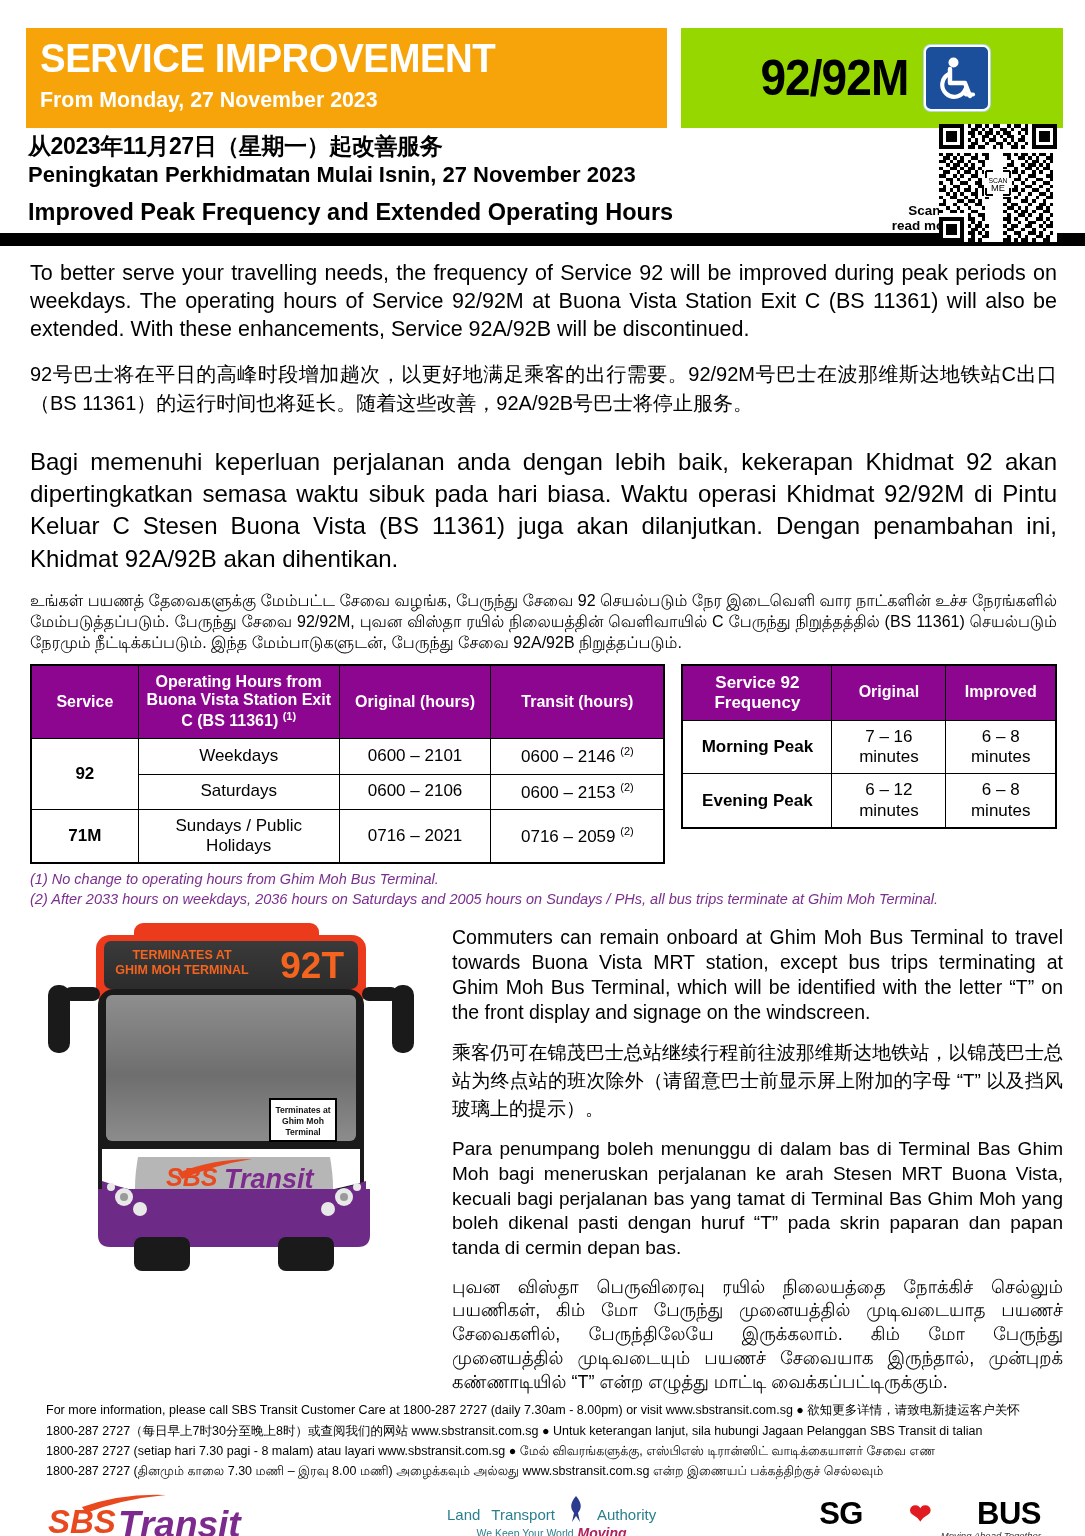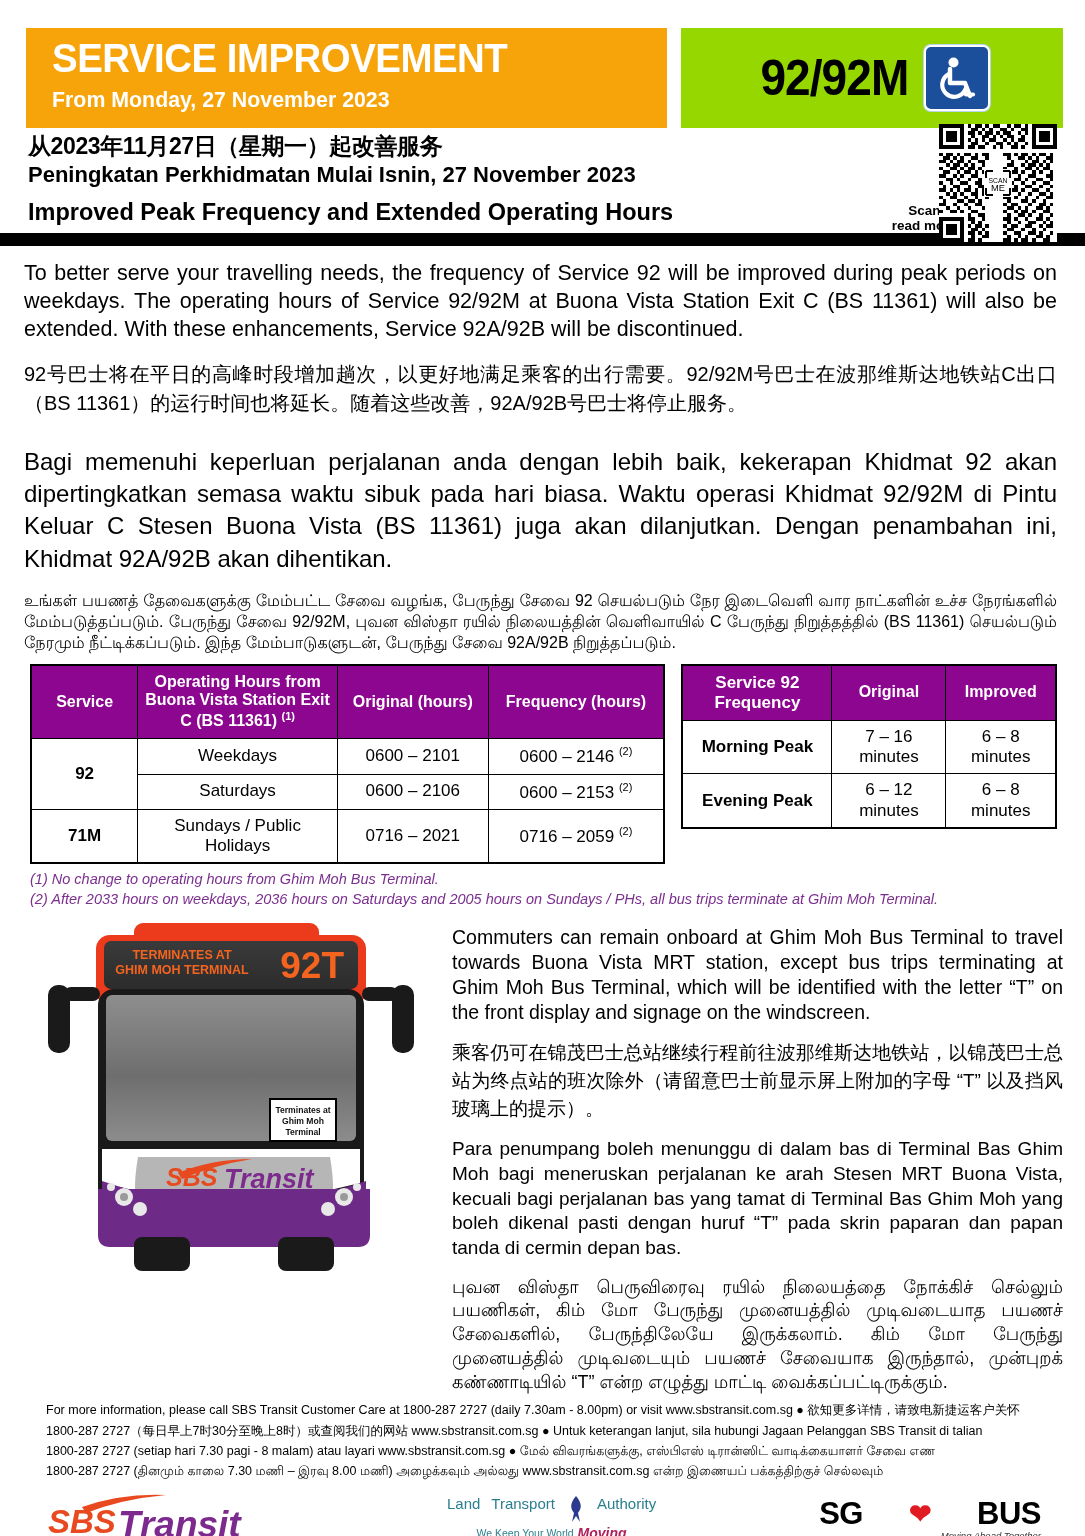--- a/index.html
+++ b/index.html
@@ -2,21 +2,21 @@
 <html><head>
 <meta charset="utf-8">
 <style>
   html,body{margin:0;padding:0;background:#fff;}
   body{width:1085px;height:1536px;font-family:"Liberation Sans",sans-serif;color:#000;position:relative;overflow:hidden;}
 
   .page{width:1085px;height:1536px;position:relative;}
 
   
   .banner{display:flex;align-items:stretch;padding:28px 22px 0 26px;gap:14px;height:128px;box-sizing:border-box;}
-  .banner-left{background:#f7a40b;flex:1 1 auto;position:relative;padding:10px 0 0 26px;box-sizing:border-box;}
+  .banner-left{background:#f7a40b;flex:1 1 auto;position:relative;padding:10px 0 0 14px;box-sizing:border-box;}
   .banner-title{font-size:40px;font-weight:bold;color:#fff;letter-spacing:-0.5px;line-height:1.02;font-stretch:condensed;transform:scaleX(0.96);transform-origin:left center;}
   .banner-sub{font-size:22px;font-weight:bold;color:#fff;margin-top:8px;transform:scaleX(0.97);transform-origin:left center;}
   .banner-right{background:#97d700;width:382px;display:flex;align-items:center;justify-content:center;gap:10px;padding:0 10px;box-sizing:border-box;}
   .svcno{font-size:50px;font-weight:bold;color:#000;letter-spacing:-1px;line-height:1;transform:scaleX(0.92);}
   .wheel{width:62px;height:62px;background:#1b4f9c;border-radius:7px;border:2px solid #fff;box-shadow:0 0 0 1px #b9d6f0;display:flex;align-items:center;justify-content:center;}
   .wheel svg{display:block;}
 
   
   .mlhead{padding:4px 22px 0 28px;position:relative;}
   .mlline{font-weight:bold;color:#000;line-height:1.26;}
@@ -25,21 +25,21 @@
   .ml-ta{font-size:20px;}
   .ml-en{font-size:23.5px;margin-top:9px;}
 
   .qrbox{position:absolute;right:18px;top:-4px;width:176px;height:128px;}
   .qrimg{position:absolute;right:10px;top:0;width:118px;height:118px;}
   .qrcap{position:absolute;left:0;bottom:18px;font-size:13.5px;font-weight:bold;line-height:1.15;text-align:right;width:66px;}
 
   .blackbar{height:13px;background:#000;margin:6px 0 0 0;width:1085px;}
 
   
-  .body{padding:14px 28px 0 24px;}
+  .body{padding:14px 28px 0 30px;}
   .p-en{font-size:21.5px;line-height:1.30;text-align:justify;}
   .p-cn{font-size:20px;line-height:1.45;text-align:justify;margin-top:16px;}
   .p-ms{font-size:24px;line-height:1.34;text-align:justify;margin-top:28px;}
   .p-ta{font-size:16px;line-height:1.33;text-align:justify;margin-top:15px;}
 
   
   .tables{display:flex;gap:16px;padding:10px 28px 0 30px;align-items:flex-start;}
   table{border-collapse:collapse;}
   .tbl{border:2px solid #000;}
   .tbl th{background:#8c068f;color:#fff;font-size:16px;font-weight:bold;border:1.5px solid #000;padding:7px 6px;line-height:1.18;text-align:center;}
@@ -69,21 +69,21 @@
   
   .bus{position:absolute;left:0;top:0;width:400px;height:400px;}
 
   
   .footer{padding:6px 40px 0 46px;text-align:left;}
   .footer div{font-size:12.5px;line-height:1.62;}
 
   .logos{display:flex;align-items:center;justify-content:space-between;padding:10px 44px 0 46px;}
   .logo-sbs{font-size:0;}
   .lta{text-align:center;}
-  .lta-top{font-size:15px;color:#2a7f8e;display:flex;align-items:flex-start;justify-content:center;gap:11px;}
+  .lta-top{font-size:15px;color:#2a7f8e;display:flex;align-items:flex-end;justify-content:center;gap:11px;}
   .lta-bot{font-size:10.5px;color:#2a7f8e;margin-top:2px;display:flex;align-items:center;justify-content:center;gap:4px;}
   .lta-moving{color:#b0215c;font-style:italic;font-weight:bold;font-size:14px;}
   .sgbus{text-align:right;}
   .sgbus-main{font-size:31px;font-weight:bold;letter-spacing:-0.5px;color:#000;display:flex;align-items:center;justify-content:flex-end;gap:45px;}
   .heart{color:#e11b22;font-size:27px;margin:0 1px;}
   .sgbus-sub{font-size:9.5px;font-style:italic;color:#333;margin-top:-2px;}
 </style>
 </head>
 <body>
 
@@ -407,21 +407,21 @@
   </div>
 
   <div class="tables">
 
     <table class="tbl t1">
       <thead>
         <tr>
           <th class="c-svc">Service</th>
           <th class="c-day"><span>Operating Hours from Buona Vista Station Exit C (BS 11361)</span> <sup>(1)</sup></th>
           <th class="c-orig">Original (hours)</th>
-          <th class="c-ext">Frequency (hours)</th>
+          <th class="c-ext">Transit (hours)</th>
         </tr>
       </thead>
       <tbody>
         <tr>
           <td rowspan="2" class="c-svc">92</td>
           <td>Weekdays</td>
           <td>0600 – 2101</td>
           <td><span>0600 – 2146</span> <sup>(2)</sup></td>
         </tr>
         <tr>

